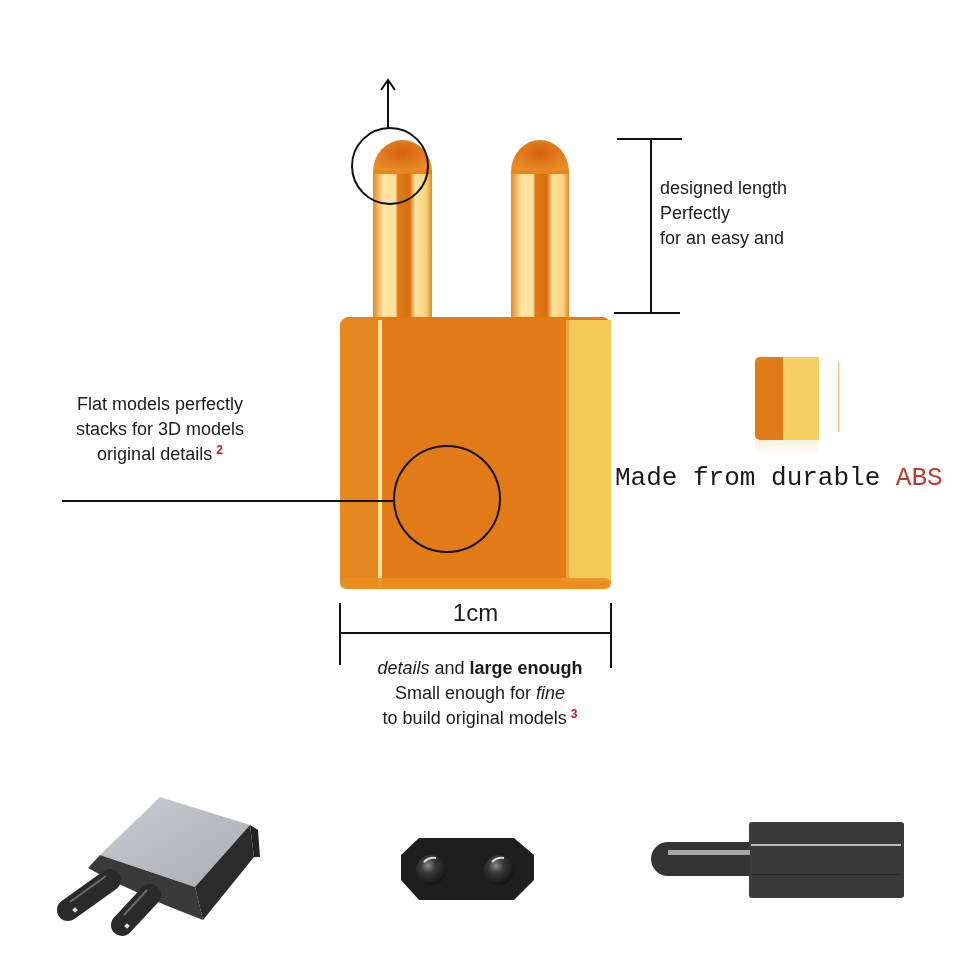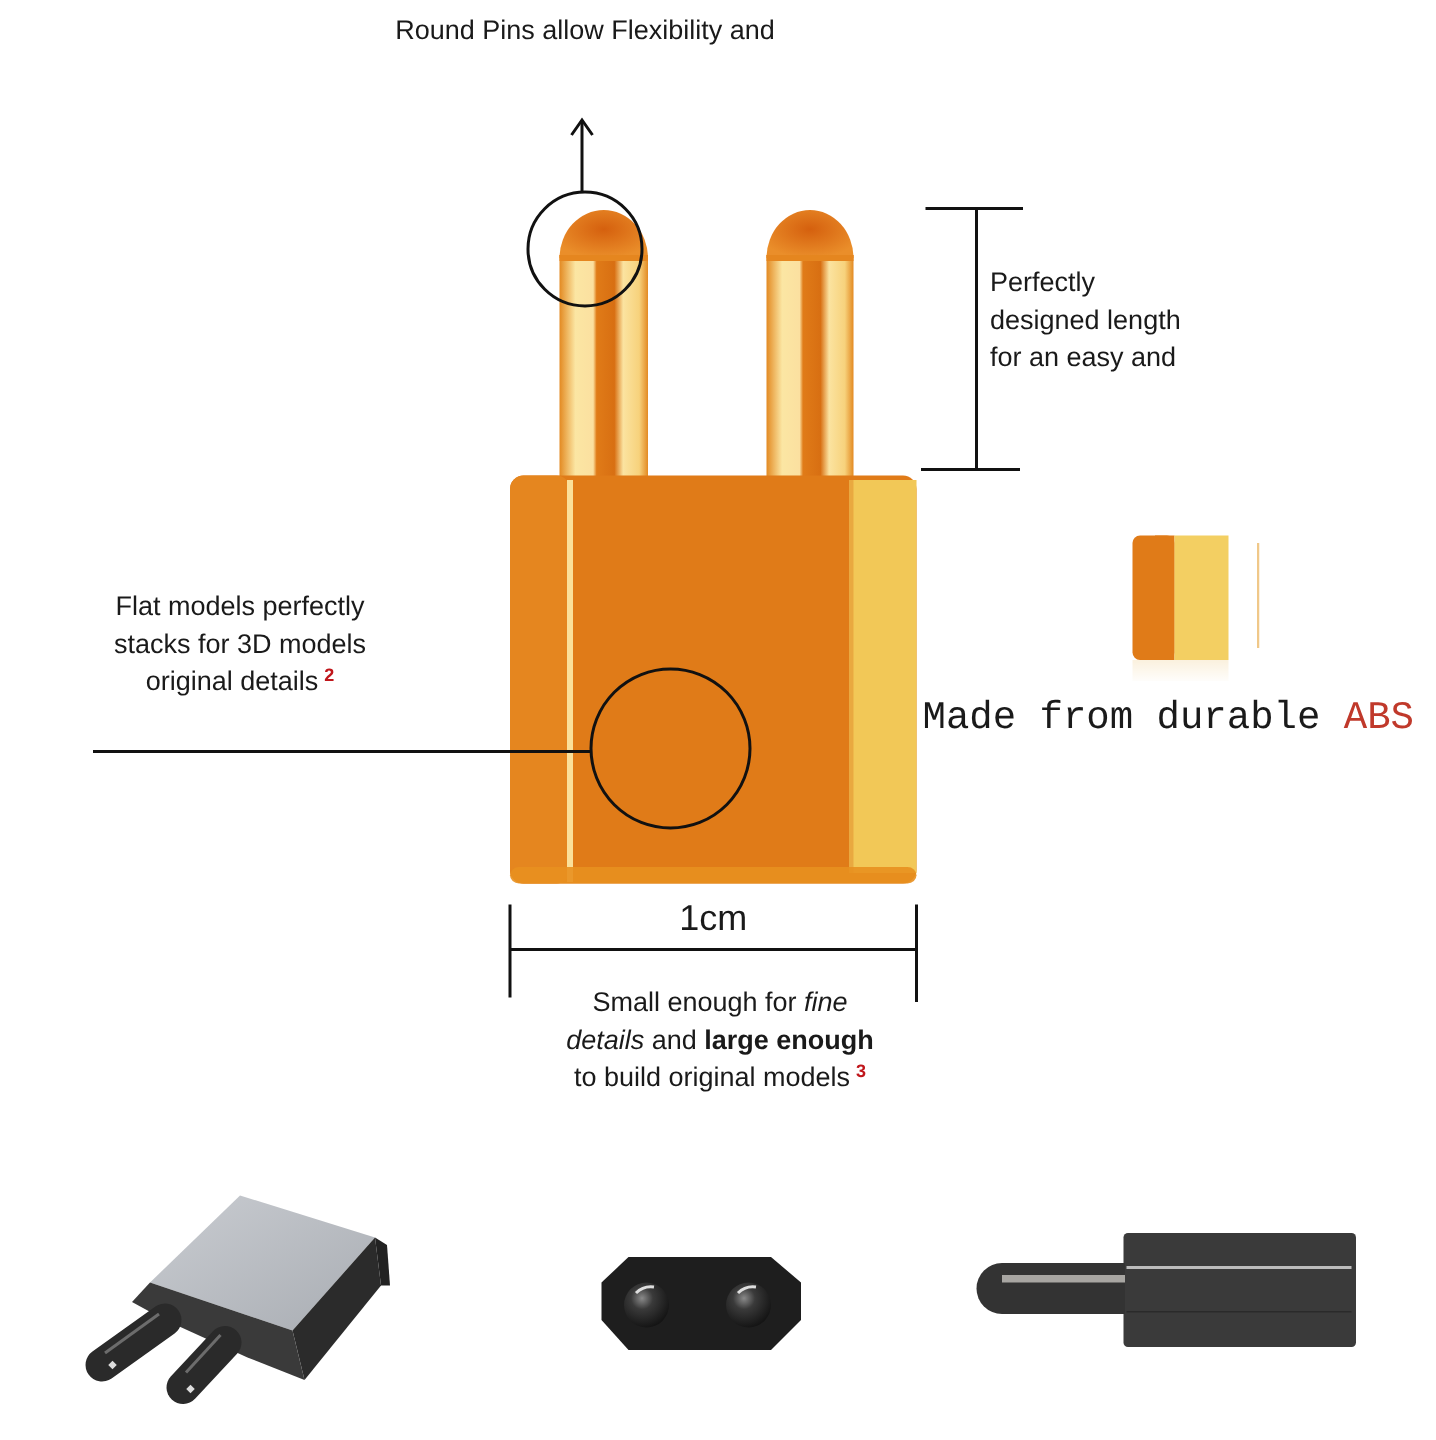--- a/index.html
+++ b/index.html
@@ -127,38 +127,37 @@
   <g>
     <rect x="749" y="822" width="155" height="76" rx="3" fill="#3a3a3a"></rect>
     <rect x="751" y="844" width="150" height="2" fill="#bcbcbc"></rect>
     <rect x="751" y="874" width="150" height="1" fill="#2a2a2a"></rect>
     <path d="M750 842 L668 842 A17 17 0 0 0 668 876 L750 876 Z" fill="#333"></path>
     <rect x="668" y="850" width="82" height="5" fill="#a8a6a2"></rect>
   </g>
 </svg>
 
 <div class="abs txt center" style="left:230px; top:8px; width:320px;">
-  <div>Round Pins allow Flexibility and</div>
 </div>
 
 <div class="abs txt" style="left:660px; top:176px; width:170px;">
+  <div>designed length</div>
   <div>Perfectly</div>
-  <div>designed length</div>
   <div>for an easy and</div>
 </div>
 
 <div class="abs txt center" style="left:45px; top:392px; width:230px;">
   <div>Flat models perfectly</div>
   <div>stacks for 3D models</div>
   <div><span>original details</span><span class="sup">2</span></div>
 </div>
 
 <div class="abs txt" style="left:615px; top:464px; font-size:26px; line-height:28px; white-space:nowrap;font-family:Liberation Mono, monospace;">
   <span>Made from durable </span><span class="red">ABS</span><span> plastic</span>
 </div>
 
 <div class="abs center" style="left:340px; top:598px; width:271px; font-size:24px; line-height:30px;">1cm</div>
 
 <div class="abs txt center" style="left:330px; top:656px; width:300px;">
+  <div><i>details</i><span> and </span><b>large enough</b></div>
   <div><span>Small enough for </span><i>fine</i></div>
-  <div><i>details</i><span> and </span><b>large enough</b></div>
   <div><span>to build original models</span><span class="sup">3</span></div>
 </div>
 
 </body></html>

